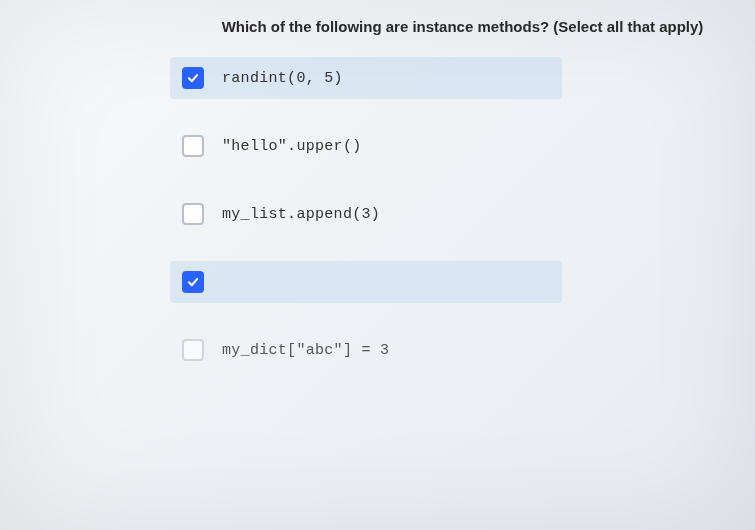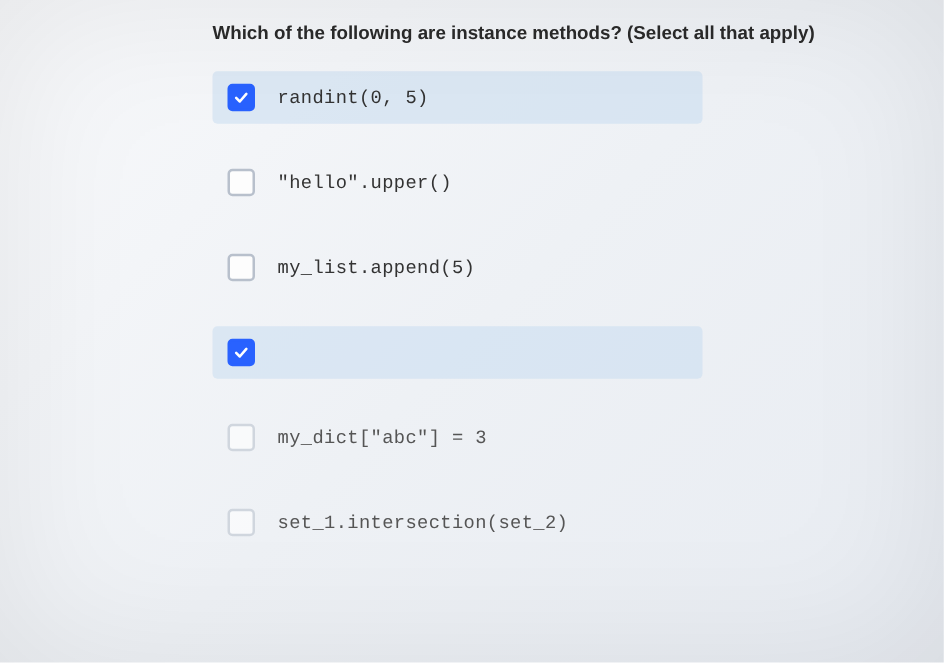--- a/index.html
+++ b/index.html
@@ -14,20 +14,21 @@
       font-family: -apple-system, BlinkMacSystemFont, "Segoe UI", Arial, sans-serif;
       padding: 18px 0 0 170px;
       position: relative;
       overflow: hidden;
     }
     .question {
       font-size: 15px;
       font-weight: 600;
       color: #2a2a2a;
       margin-bottom: 22px;
+      text-align: center;
     }
     .option {
       display: flex;
       align-items: center;
       padding: 10px 12px;
       margin-bottom: 26px;
       border-radius: 4px;
       width: 392px;
     }
     .option.selected {
@@ -94,32 +95,28 @@
         </svg>
       </div>
       <span class="code">randint(0, 5)</span>
     </div>
     <div class="option">
       <div class="checkbox"></div>
       <span class="code">"hello".upper()</span>
     </div>
     <div class="option">
       <div class="checkbox"></div>
-      <span class="code">my_list.append(5)</span>
+      <span class="code">my_list.append(3)</span>
     </div>
     <div class="option selected">
       <div class="checkbox checked">
         <svg viewBox="0 0 24 24">
           <path fill="none" stroke="#fff" stroke-width="3.5" stroke-linecap="round" stroke-linejoin="round" d="M5 12.5l5 5L19 7"></path>
         </svg>
       </div>
     </div>
     <div class="option faded">
       <div class="checkbox"></div>
       <span class="code">my_dict["abc"] = 3</span>
     </div>
-    <div class="option faded">
-      <div class="checkbox"></div>
-      <span class="code">set_1.intersection(set_2)</span>
-    </div>
   </div>
 
 <div class="vignette"></div>
 
 </body></html>

